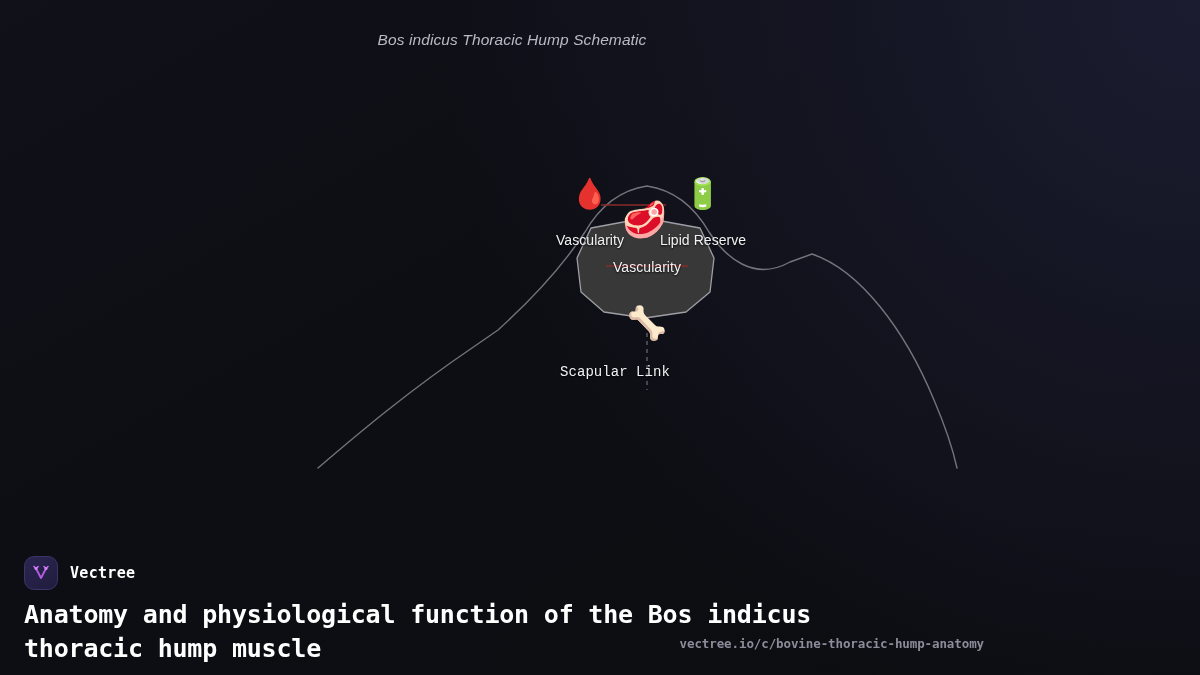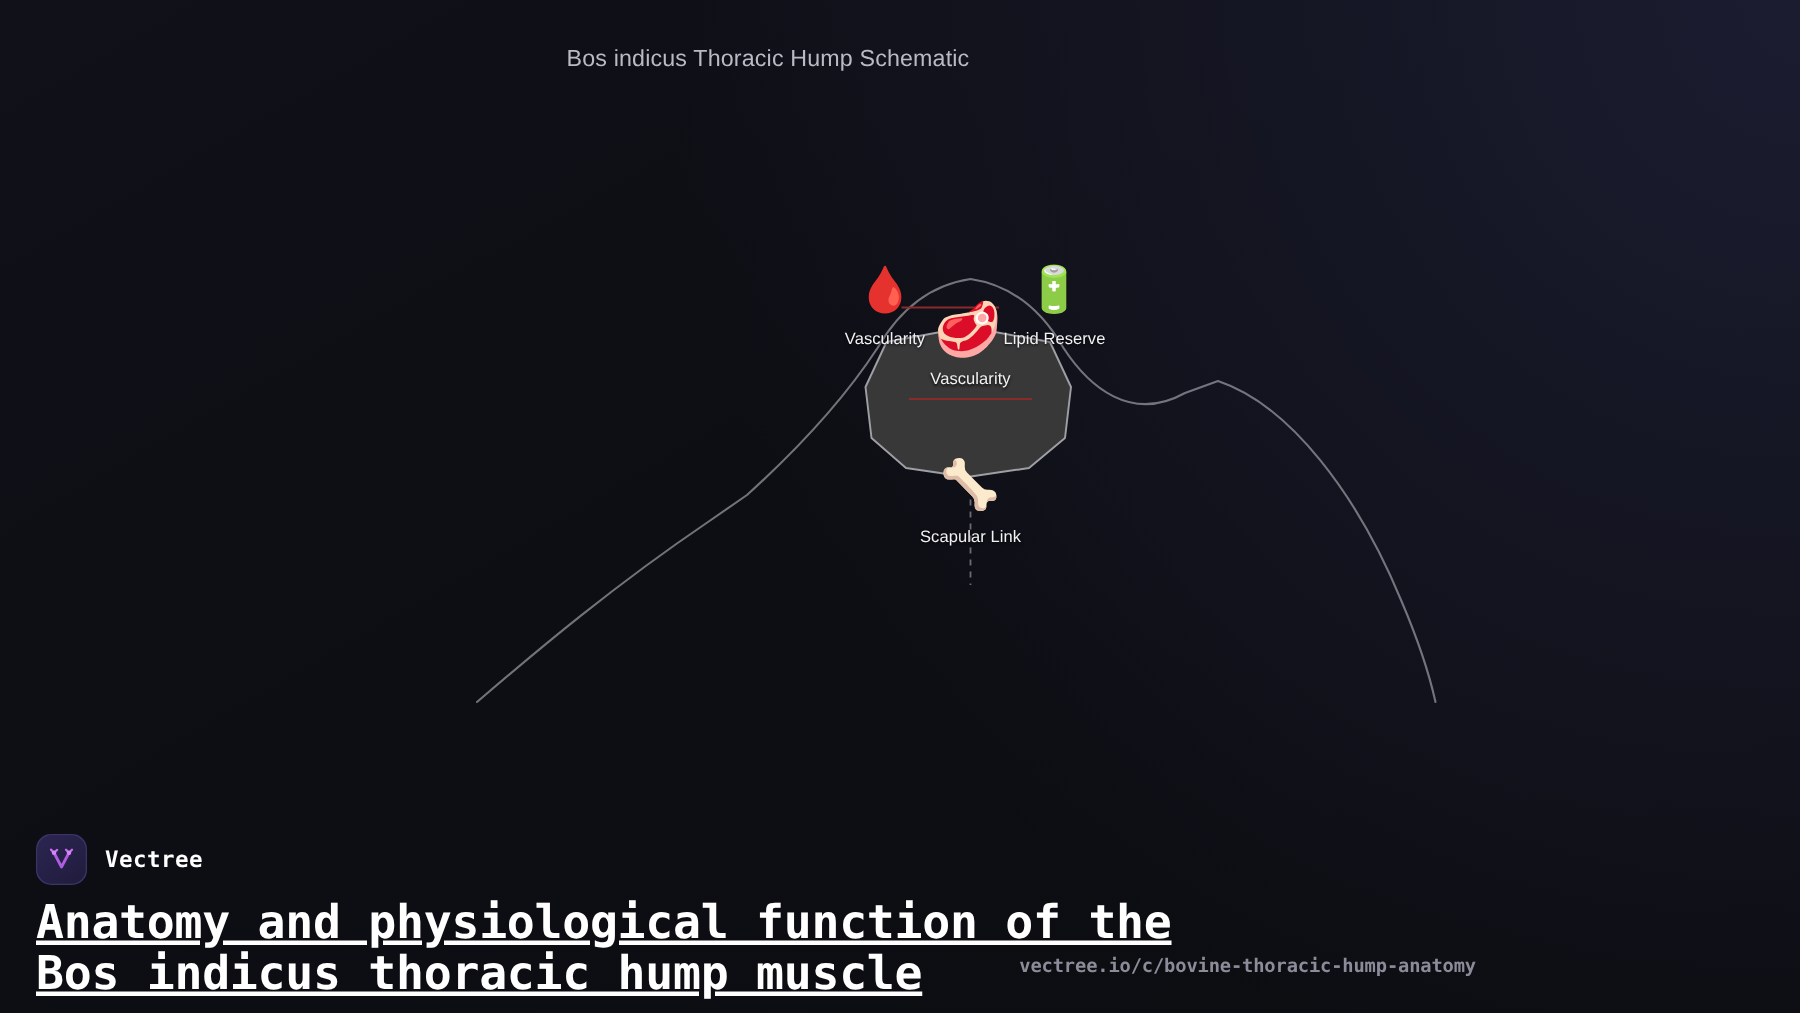--- a/index.html
+++ b/index.html
@@ -25,31 +25,33 @@
   }
   #diagram-svg { position:absolute; left:0; top:0; }
 
   
   #chart-title {
     position:absolute; top:31px; left:0; width:1024px;
     text-align:center;
     font-size:15.5px;
     color:#b9bac4;
     letter-spacing:.1px;
+    font-style:italic;
   }
 
   
   .node-label {
     position:absolute;
-    font-size:11px;
+    font-size:14px;
     color:#f2f2f4;
     white-space:nowrap;
     transform:translateX(-50%);
     text-shadow:0 1px 2px rgba(0,0,0,.85);
     letter-spacing:.05px;
+    margin-top:12px;
   }
   .node-icon {
     position:absolute;
     transform:translate(-50%,-50%);
     line-height:1;
     user-select:none;
   }
 
   
   #footer { position:absolute; left:0; bottom:0; width:1008px; height:155px; }
@@ -67,26 +69,25 @@
   #brand-name {
     font-family:"DejaVu Sans Mono", monospace;
     font-size:15px; font-weight:bold; color:#ffffff;
     letter-spacing:.3px;
   }
 
   #headline {
     position:absolute; left:24px; top:78px;
     font-family:"DejaVu Sans Mono", monospace;
     font-weight:bold;
-    font-size:31px;
+    font-size:25px;
     line-height:34px;
     color:#ffffff;
     letter-spacing:-0.2px;
     max-width:830px;
-    text-decoration:underline;
   }
 
   #footer-url {
     position:absolute; right:24px; bottom:24px;
     font-family:"DejaVu Sans Mono", monospace;
     font-size:12.5px;
     color:#8b8c99;
     letter-spacing:-0.1px;
     font-weight:bold;
   }
@@ -145,21 +146,21 @@
   <div class="node-icon" style="left:645px; top:220px; font-size:36px;">🥩</div>
 
   <div class="node-icon" style="left:647px; top:323px; font-size:32px;">🦴</div>
 
   <div class="node-label" style="left:590px; top:220px;">Vascularity</div>
 
   <div class="node-label" style="left:703px; top:220px;">Lipid Reserve</div>
 
   <div class="node-label" style="left:647px; top:247px;">Vascularity</div>
 
-  <div class="node-label" style="left:647px; top:352px;">Scapular Link</div>
+  <div class="node-label" style="left:615px; top:352px;font-family:Liberation Mono, monospace;">Scapular Link</div>
 
 </div>
 
 <div id="footer">
 
   <div id="brand-row">
     <div id="brand-logo">
       <svg width="20" height="20" viewBox="0 0 20 20">
         <path d="M5 5.5 L10 15 L15 5.5" fill="none" stroke="#b05ce0" stroke-width="1.9" stroke-linecap="round" stroke-linejoin="round"></path>
         <path d="M5 5.5 L3 3.4 M5 5.5 L7.1 3.6" fill="none" stroke="#c66ff0" stroke-width="1.5" stroke-linecap="round"></path>

